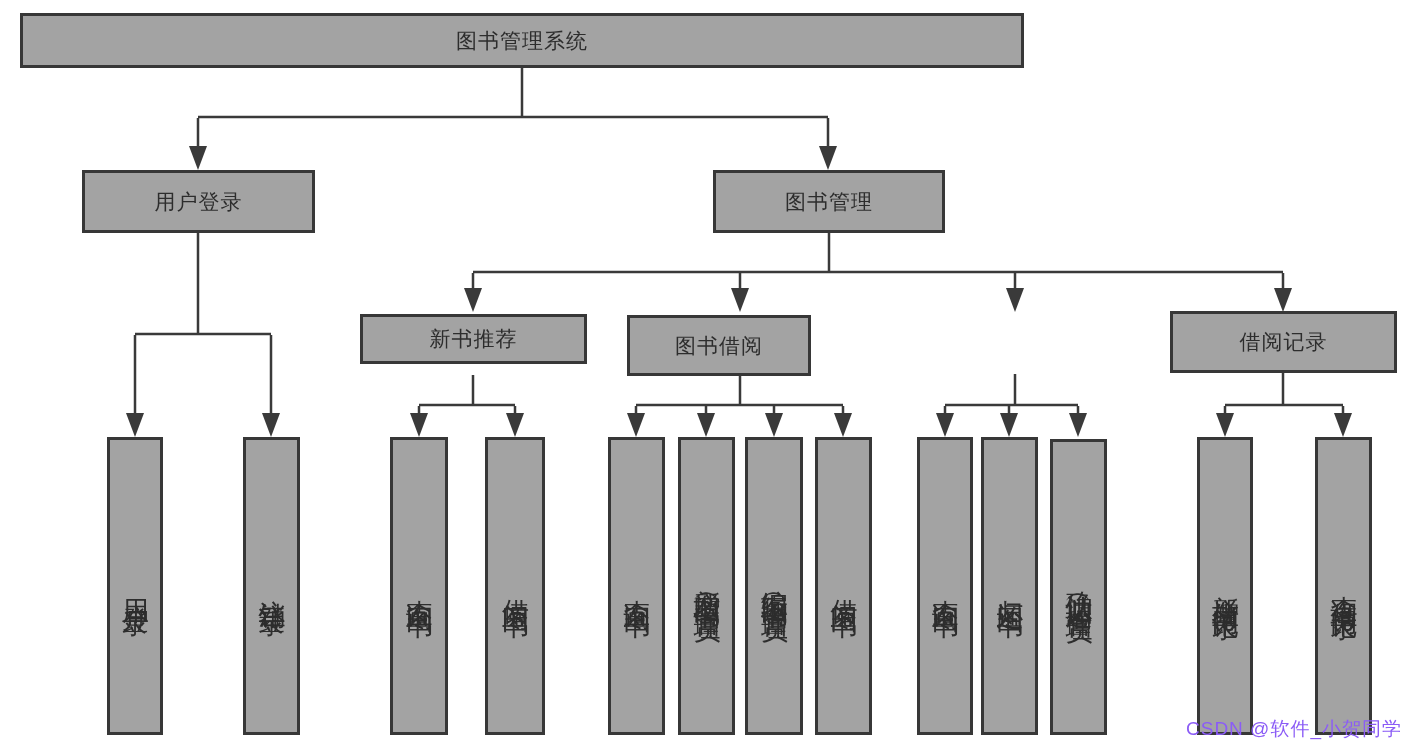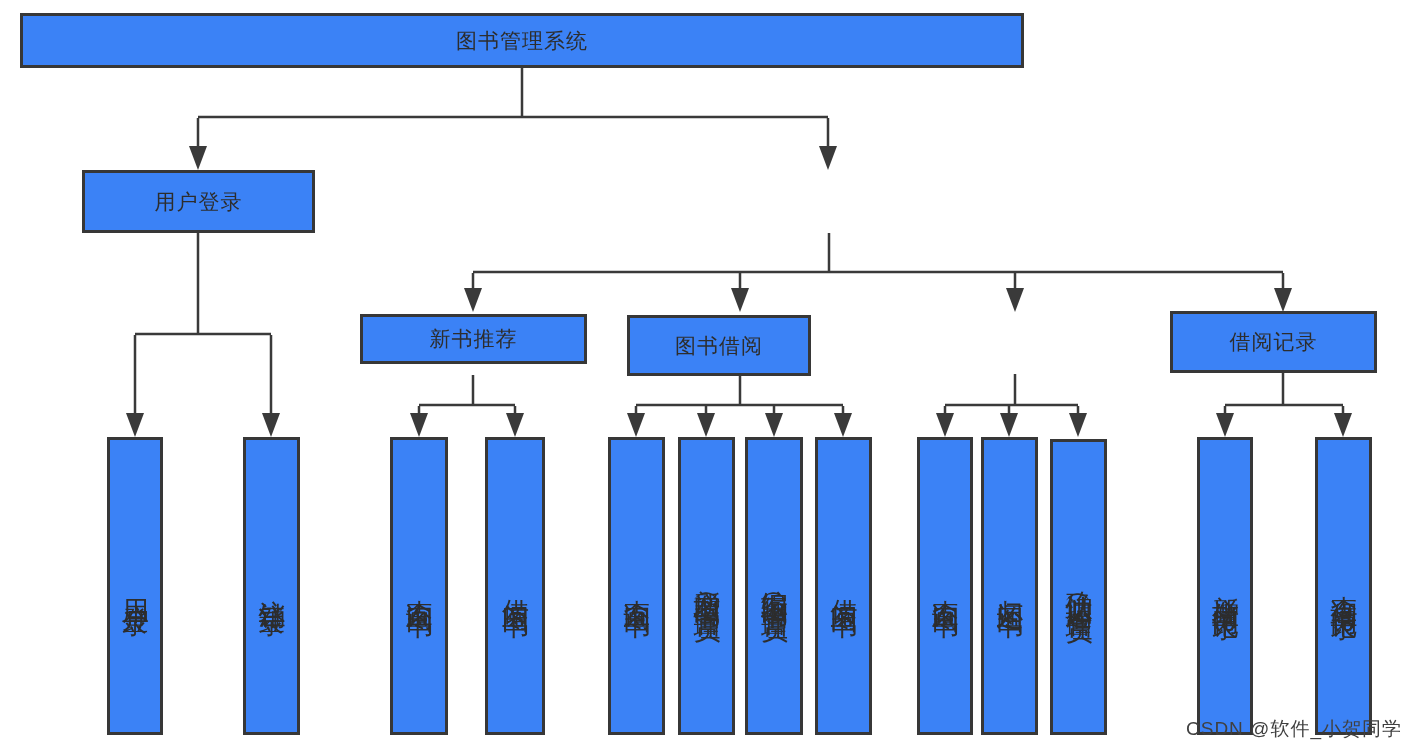--- a/index.html
+++ b/index.html
@@ -3,32 +3,32 @@
 <meta charset="utf-8">
 <style>
   html,body{margin:0;padding:0;background:#ffffff;}
   body{
     position:relative;width:1405px;height:747px;overflow:hidden;
     font-family:"Liberation Sans",sans-serif;color:#2d2d2d;
   }
   .stage{position:absolute;left:0;top:0;width:1405px;height:747px;}
   svg.connectors{position:absolute;left:0;top:0;z-index:1;}
   .box{
-    position:absolute;box-sizing:border-box;background:#3b82f6;
+    position:absolute;box-sizing:border-box;background:#a3a3a3;
     border:3px solid #373737;display:flex;align-items:center;justify-content:center;
     z-index:2;
   }
   .box.h{font-size:21px;letter-spacing:1px;}
   .box.v span{
     writing-mode:vertical-rl;text-orientation:mixed;
     font-size:27px;letter-spacing:4px;line-height:1;
   }
   .watermark{
     position:absolute;left:1186px;top:716px;z-index:5;
-    font-size:19px;color:#404040;white-space:nowrap;letter-spacing:1px;
+    font-size:19px;color:#8b5cf6;white-space:nowrap;letter-spacing:1px;
   }
 </style>
 </head>
 <body>
 
 <div class="stage">
 
   <svg class="connectors" width="1405" height="747" viewBox="0 0 1405 747">
     <g stroke="#3a3a3a" stroke-width="2.5" fill="none">
 
@@ -69,28 +69,31 @@
     </g>
   </svg>
 
   <div class="box h" style="left:20px;top:13px;width:1004px;height:55px">
     <span>图书管理系统</span>
   </div>
 
   <div class="box h" style="left:82px;top:170px;width:233px;height:63px">
     <span>用户登录</span>
   </div>
+  <div class="box h" style="left:713px;top:170px;width:232px;height:63px">
+    <span>图书管理</span>
+  </div>
 
   <div class="box h" style="left:360px;top:314px;width:227px;height:50px">
     <span>新书推荐</span>
   </div>
   <div class="box h" style="left:627px;top:315px;width:184px;height:61px">
     <span>图书借阅</span>
   </div>
-  <div class="box h" style="left:1170px;top:311px;width:207px;height:62px">
+  <div class="box h" style="left:1170px;top:311px;width:227px;height:62px">
     <span>借阅记录</span>
   </div>
 
   <div class="box v" style="left:107px;top:437px;width:56px;height:298px">
     <span>用户登录</span>
   </div>
   <div class="box v" style="left:243px;top:437px;width:57px;height:298px">
     <span>注销登录</span>
   </div>
 

